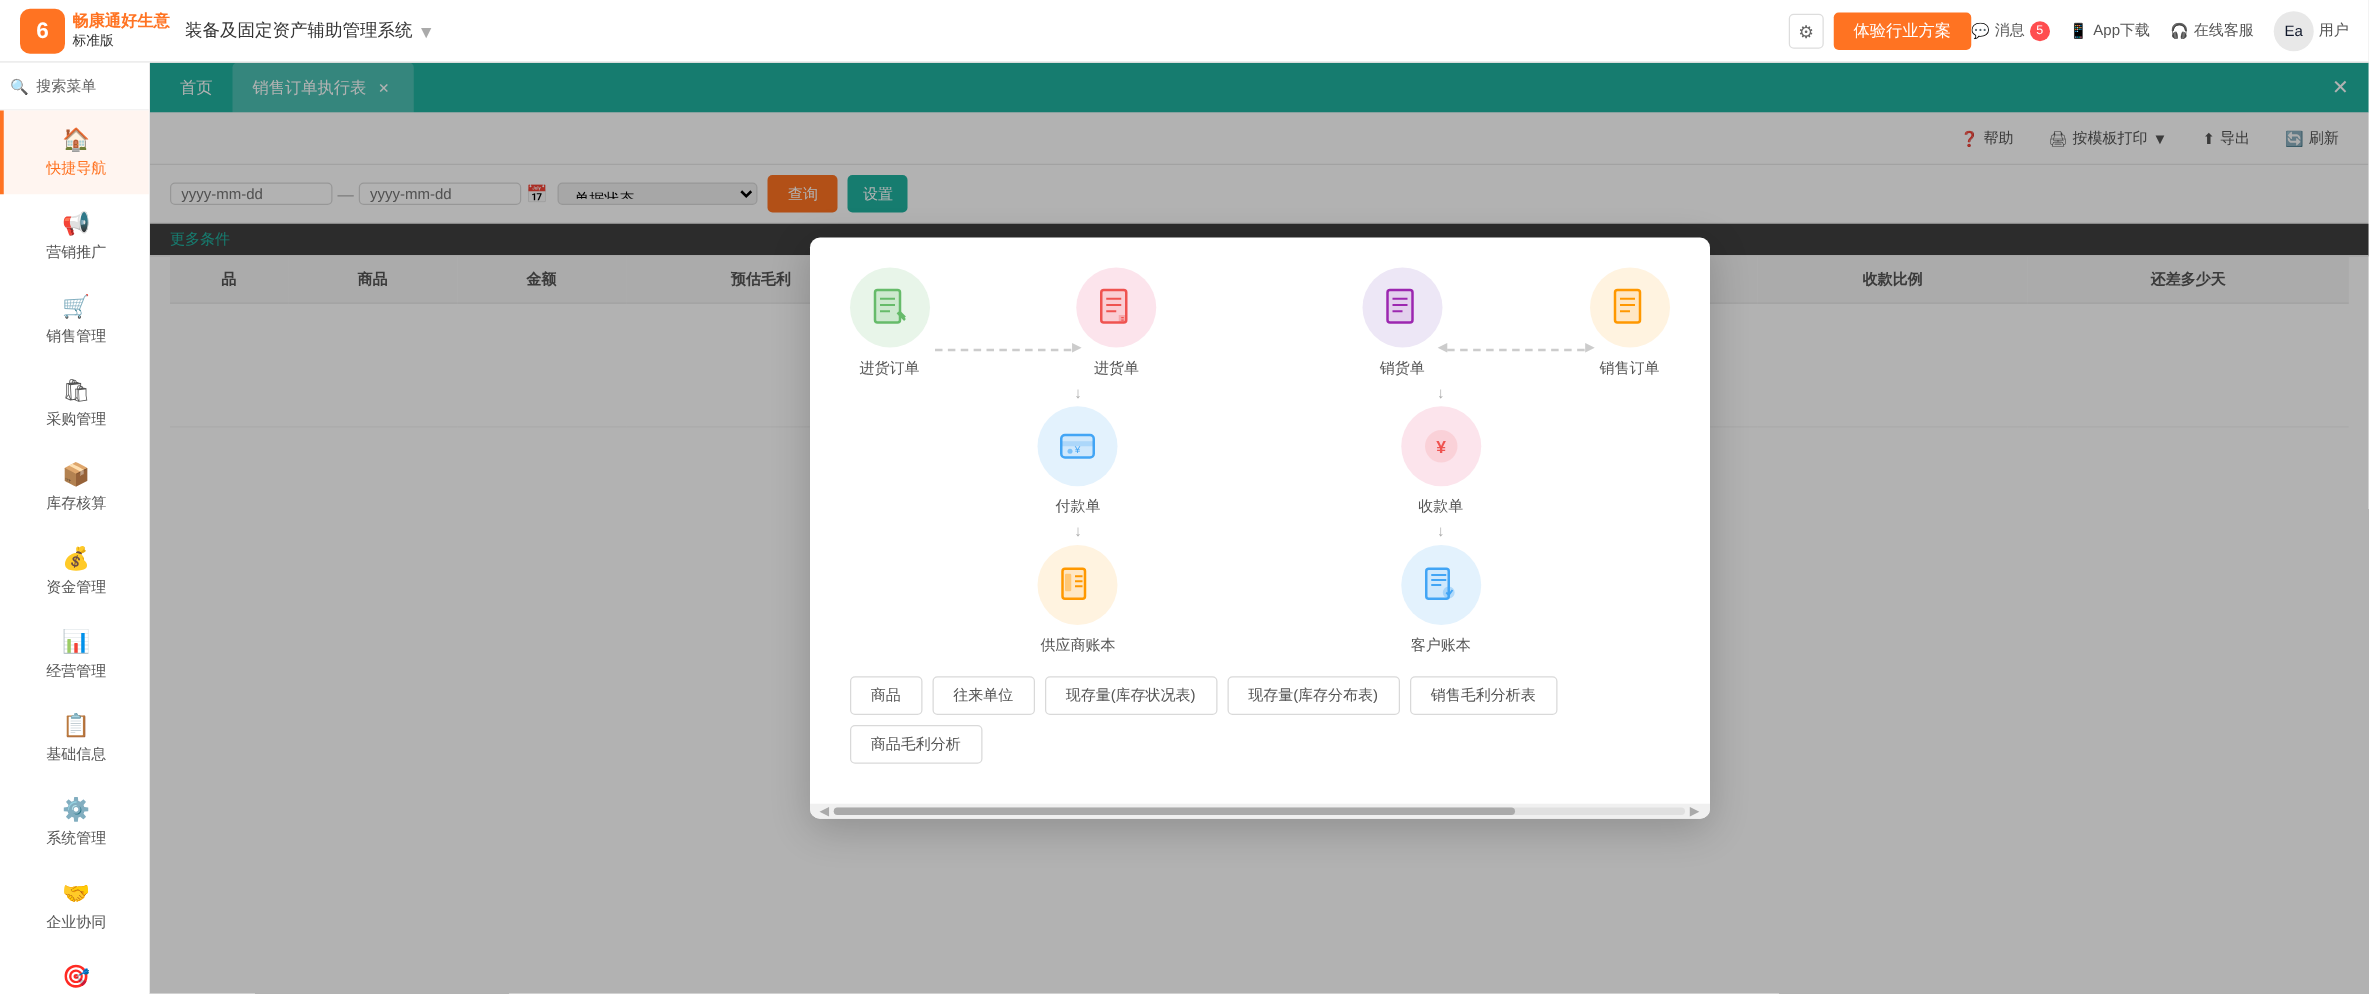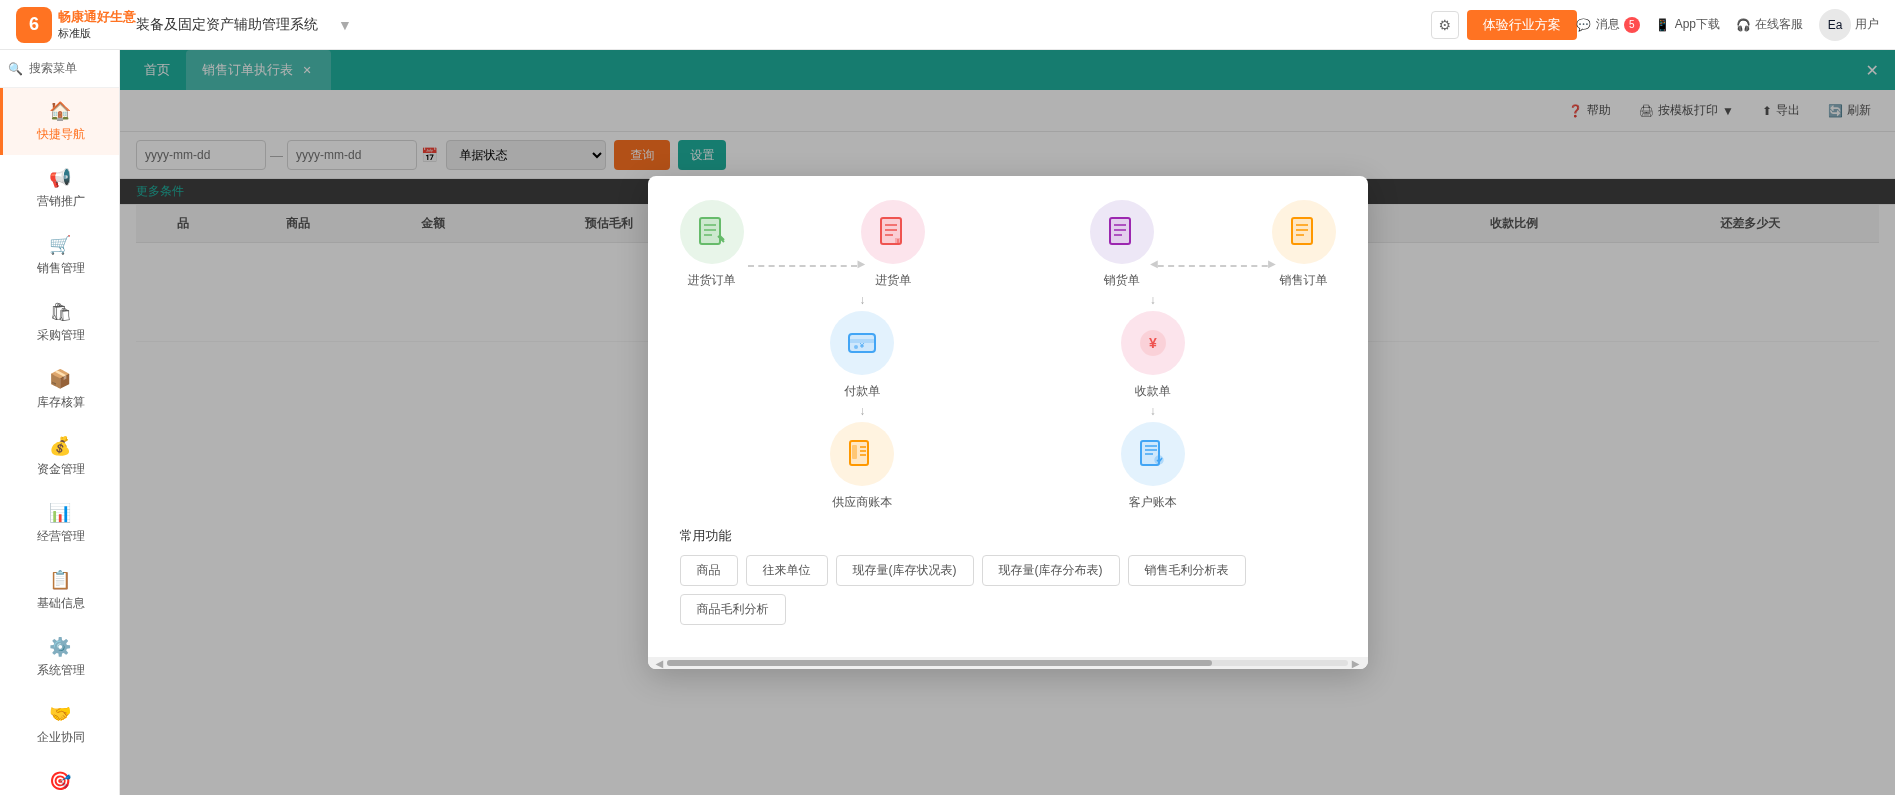--- a/index.html
+++ b/index.html
@@ -32,22 +32,22 @@
       color: white;
       font-size: 18px;
       font-weight: bold;
     }
     .logo-text { font-size: 11px; color: #333; line-height: 1.3; }
     .logo-text .main { color: #ff7322; font-weight: bold; font-size: 13px; }
     .system-title {
       flex: 1;
       display: flex;
       align-items: center;
-      gap: 20px;
-      margin-left: 0;
+      gap: 4px;
+      margin-left: 12px;
       color: #333;
       font-size: 14px;
       font-weight: 500;
     }
     .system-title .arrow { color: #aaa; }
     .gear-btn {
       width: 28px; height: 28px;
       border: 1px solid #ddd;
       border-radius: 4px;
       display: flex; align-items: center; justify-content: center;
@@ -208,21 +208,21 @@
       gap: 8px;
       border-bottom: 1px solid #f0f0f0;
       flex-wrap: wrap;
     }
     .filter-input {
       border: 1px solid #d9d9d9;
       border-radius: 4px;
       padding: 4px 8px;
       font-size: 12px;
       outline: none;
-      height: 30px;
+      height: 18px;
     }
     .date-input {
       width: 140px;
       color: #aaa;
       display: flex;
       align-items: center;
       gap: 4px;
     }
     .filter-select {
       width: 160px;
@@ -729,21 +729,20 @@
                     <circle cx="22" cy="22" r="4" fill="#42a5f5" opacity="0.3" stroke="#42a5f5" stroke-width="1.5"></circle>
                     <path d="M20 22 L22 24 L25 20" stroke="#42a5f5" stroke-width="1.5" fill="none"></path>
                   </svg>
               </div>
               <span class="flow-label">客户账本</span>
             </div>
             <div style="flex:1"></div>
           </div>
 
           <div class="common-functions">
-            <div class="common-title">常用功能</div>
             <div class="function-btns">
               <button class="func-btn">商品</button>
               <button class="func-btn">往来单位</button>
               <button class="func-btn">现存量(库存状况表)</button>
               <button class="func-btn">现存量(库存分布表)</button>
               <button class="func-btn">销售毛利分析表</button>
               <button class="func-btn">商品毛利分析</button>
             </div>
           </div>
 

